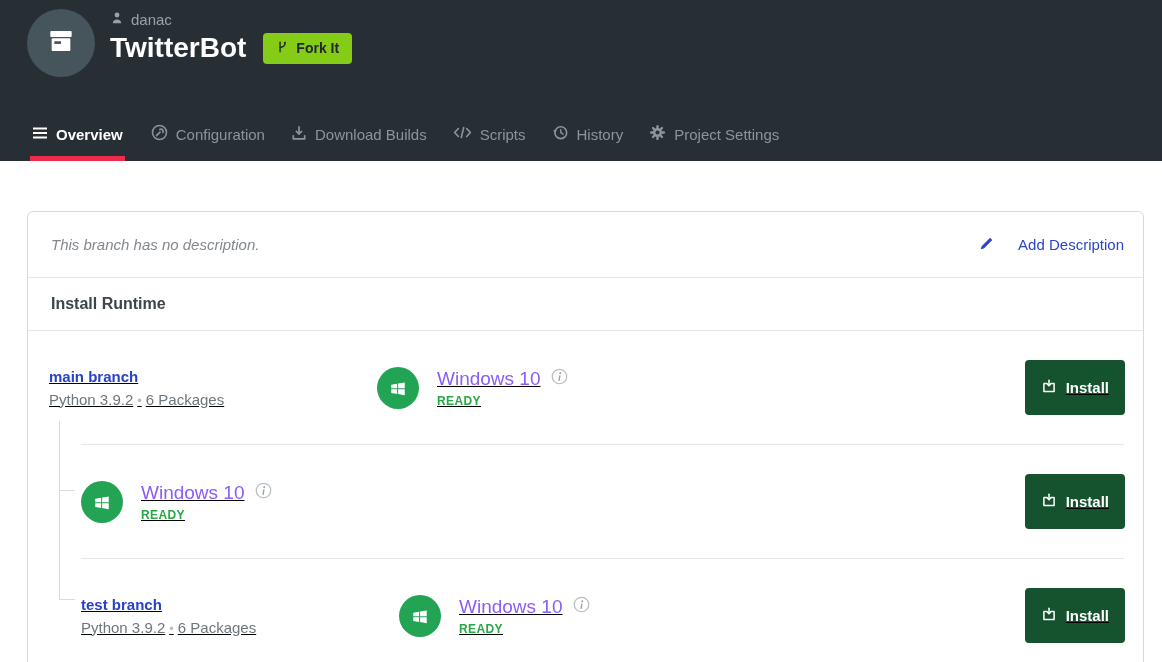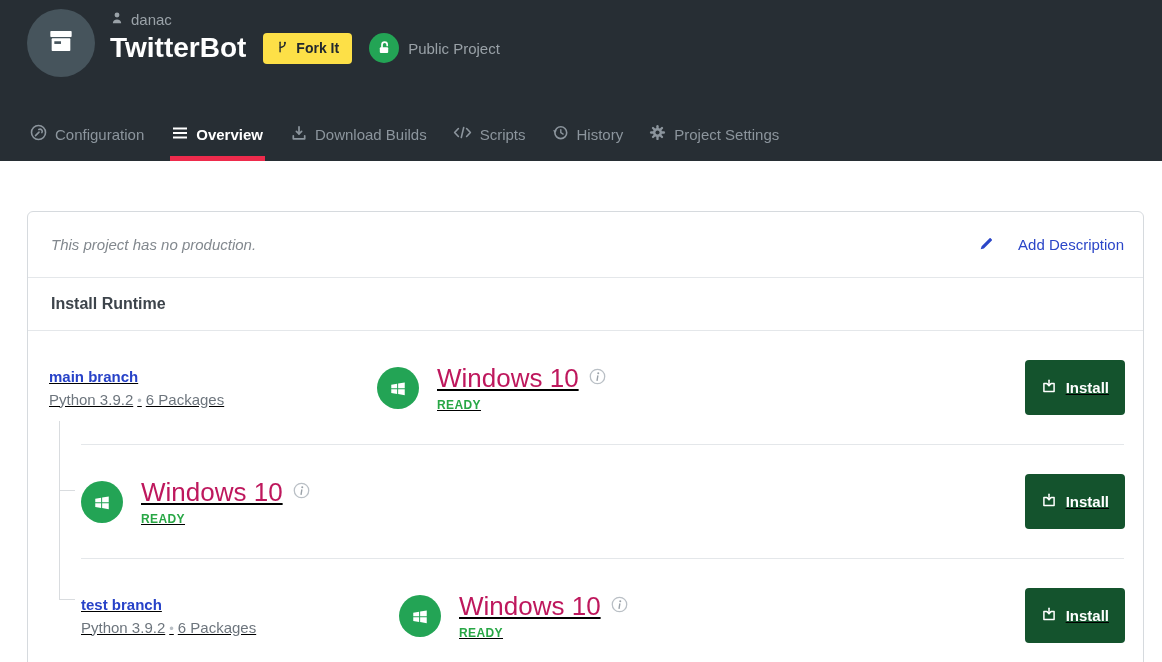--- a/index.html
+++ b/index.html
@@ -8,21 +8,21 @@
 
   
   .proj-header { position:relative; height:161px; background:#272e34; }
   .header-top { display:flex; padding:9px 0 0 27px; }
   .avatar { width:68px; height:68px; border-radius:50%; background:#46545c;
             display:flex; align-items:center; justify-content:center; flex:0 0 auto; }
   .head-info { margin-left:15px; padding-top:2px; }
   .user-row { display:flex; align-items:flex-end; gap:7px; color:#9aa2a8; font-size:15px; margin-bottom:3px; }
   .title-row { display:flex; align-items:center; gap:17px; }
   .proj-title { color:#ffffff; font-size:28px; font-weight:700; line-height:34px; }
-  .fork-btn { display:flex; align-items:center; gap:7px; background:#fde047; color:#22282e;
+  .fork-btn { display:flex; align-items:center; gap:7px; background:#84cc16; color:#22282e;
               border:none; border-radius:4px; padding:7px 13px; font-size:14px; font-weight:700;
               font-family:inherit; cursor:pointer; }
   .pub-badge { display:flex; align-items:center; gap:9px; color:#99a1a7; font-size:15px; }
   .pub-circle { width:30px; height:30px; border-radius:50%; background:#23a455;
                 display:flex; align-items:center; justify-content:center; }
 
   
   .nav { position:absolute; left:30px; bottom:0; display:flex; gap:26px; }
   .tab { display:flex; align-items:center; gap:8px; padding:0 0 12px 0;
          border-bottom:5px solid transparent; color:#8c959d; font-size:15px; cursor:pointer; }
@@ -56,21 +56,21 @@
   .branch-info { width:328px; flex:0 0 auto; }
   .runtime-row.child .branch-info { width:318px; }
   .branch-name { color:#2742c8; font-size:15px; font-weight:700; text-decoration:none; cursor:pointer; }
   .branch-sub { margin-top:5px; color:#6d757d; font-size:15px; }
   .dot-sep { color:#b9bfc5; font-size:13px; margin:0 4px; }
 
   .platform { display:flex; align-items:center; gap:18px; }
   .plat-circle { width:42px; height:42px; border-radius:50%; background:#23a455;
                  display:flex; align-items:center; justify-content:center; flex:0 0 auto; }
   .plat-name-row { display:flex; align-items:center; gap:10px; }
-  .plat-name { color:#be185d; font-size:26px; }
+  .plat-name { color:#8b5cf6; font-size:19px; }
   .plat-status { margin-top:4px; color:#28a745; font-size:12px; font-weight:700; letter-spacing:.4px; }
 
   .install-btn { margin-left:auto; display:flex; align-items:center; gap:9px;
                  background:#14532d; color:#ffffff; border:none; border-radius:4px;
                  padding:18px 16px; font-size:15px; font-weight:700; font-family:inherit; cursor:pointer; }
 </style>
 </head>
 <body>
 
 <div class="proj-header">
@@ -99,53 +99,44 @@
         <button class="fork-btn">
           <span>
             <svg width="13" height="14" viewBox="0 0 16 16" fill="none" stroke="#22282e" stroke-width="1.7" stroke-linecap="round">
               <path d="M5 2.2v11.6"></path>
               <path d="M11 3.6c0 3-2.6 4.4-5.6 5"></path>
               <circle cx="11" cy="2.8" r="1.3" fill="#22282e" stroke="none"></circle>
             </svg>
           </span>
           <span>Fork It</span>
         </button>
-        <div class="pub-badge">
-          <span class="pub-circle">
-            <svg width="16" height="16" viewBox="0 0 16 16">
-              <rect x="3.8" y="7.2" width="8.4" height="5.8" rx="1" fill="#ffffff"></rect>
-              <path d="M6 7.2V4.7a2.6 2.6 0 0 1 5.2 0v.7" fill="none" stroke="#ffffff" stroke-width="1.7" stroke-linecap="round"></path>
-            </svg>
-          </span>
-          <span>Public Project</span>
-        </div>
       </div>
     </div>
   </div>
 
   <div class="nav">
+    <div class="tab active">
+      <span>
+        <svg width="16" height="16" viewBox="0 0 16 16" fill="currentColor">
+          <rect x="1" y="2.5" width="14" height="2"></rect>
+            <rect x="1" y="7" width="14" height="2"></rect>
+            <rect x="1" y="11.5" width="14" height="2"></rect>
+        </svg>
+      </span>
+      <span>Overview</span>
+    </div>
     <div class="tab">
       <span>
         <svg width="17" height="17" viewBox="0 0 16 16" fill="none" stroke="currentColor" stroke-width="1.5">
           <circle cx="8" cy="8" r="6.6"></circle>
           <path d="M5.2 10.9l3.3-3.3" stroke-linecap="round"></path>
           <path d="M8.3 5.2a2.1 2.1 0 0 1 2.9 2.9" stroke-linecap="round"></path>
         </svg>
       </span>
       <span>Configuration</span>
-    </div>
-    <div class="tab active">
-      <span>
-        <svg width="16" height="16" viewBox="0 0 16 16" fill="currentColor">
-          <rect x="1" y="2.5" width="14" height="2"></rect>
-            <rect x="1" y="7" width="14" height="2"></rect>
-            <rect x="1" y="11.5" width="14" height="2"></rect>
-        </svg>
-      </span>
-      <span>Overview</span>
     </div>
     <div class="tab">
       <span>
         <svg width="16" height="16" viewBox="0 0 16 16" fill="none" stroke="currentColor" stroke-width="1.7" stroke-linecap="round" stroke-linejoin="round">
           <path d="M8 1.8v7"></path>
           <path d="M5.4 6.4L8 9l2.6-2.6"></path>
           <path d="M2.3 10.8v3h11.4v-3"></path>
         </svg>
       </span>
       <span>Download Builds</span>
@@ -185,21 +176,21 @@
       </span>
       <span>Project Settings</span>
     </div>
   </div>
 </div>
 
 <div class="main">
   <div class="card">
 
     <div class="desc-row">
-      <span class="desc-text">This project has no production.</span>
+      <span class="desc-text">This branch has no description.</span>
       <a class="add-desc">
         <span>
           <svg width="15" height="15" viewBox="0 0 16 16" fill="#2b46c8">
             <path d="M1.8 14.2l1-3.4 8.5-8.5c.3-.3.8-.3 1.1 0l1.3 1.3c.3.3.3.8 0 1.1L5.2 13.2l-3.4 1z"></path>
           </svg>
         </span>
         <span>Add Description</span>
       </a>
     </div>
 

